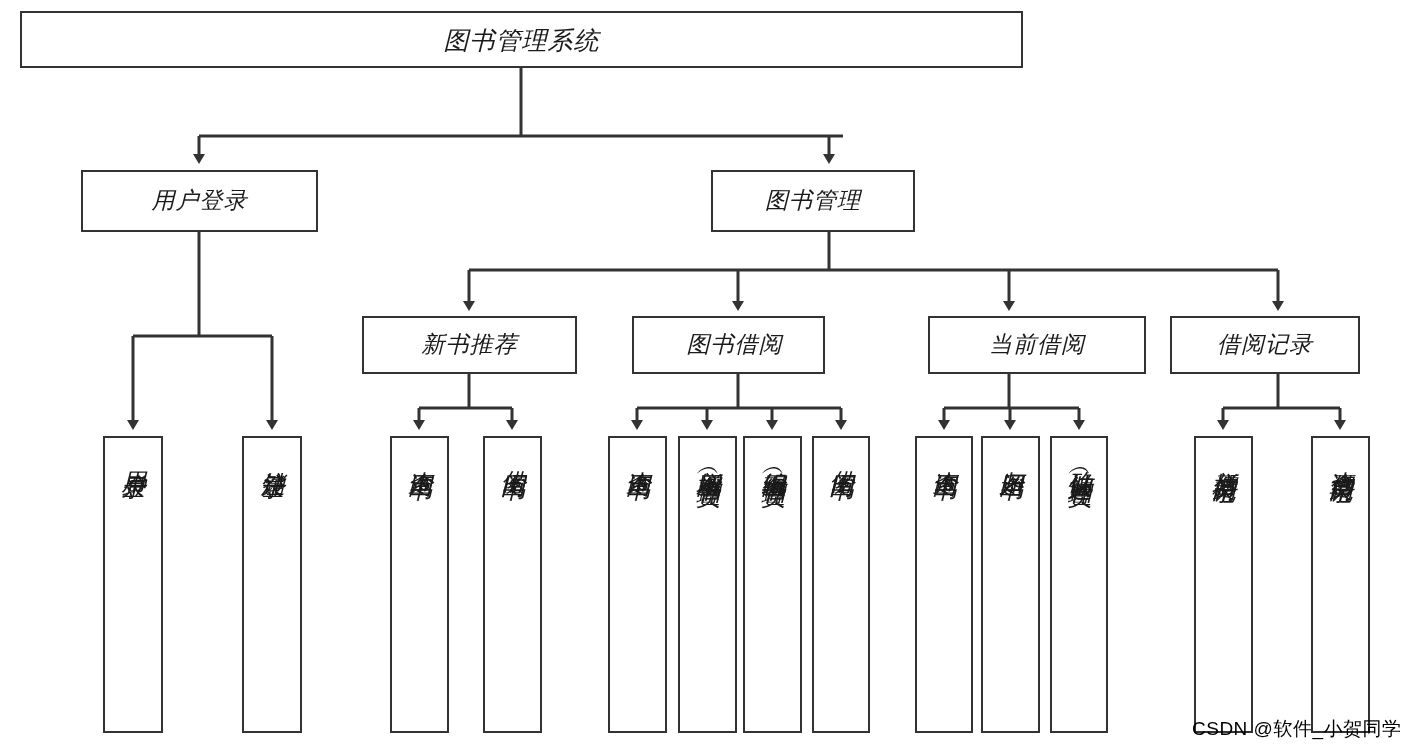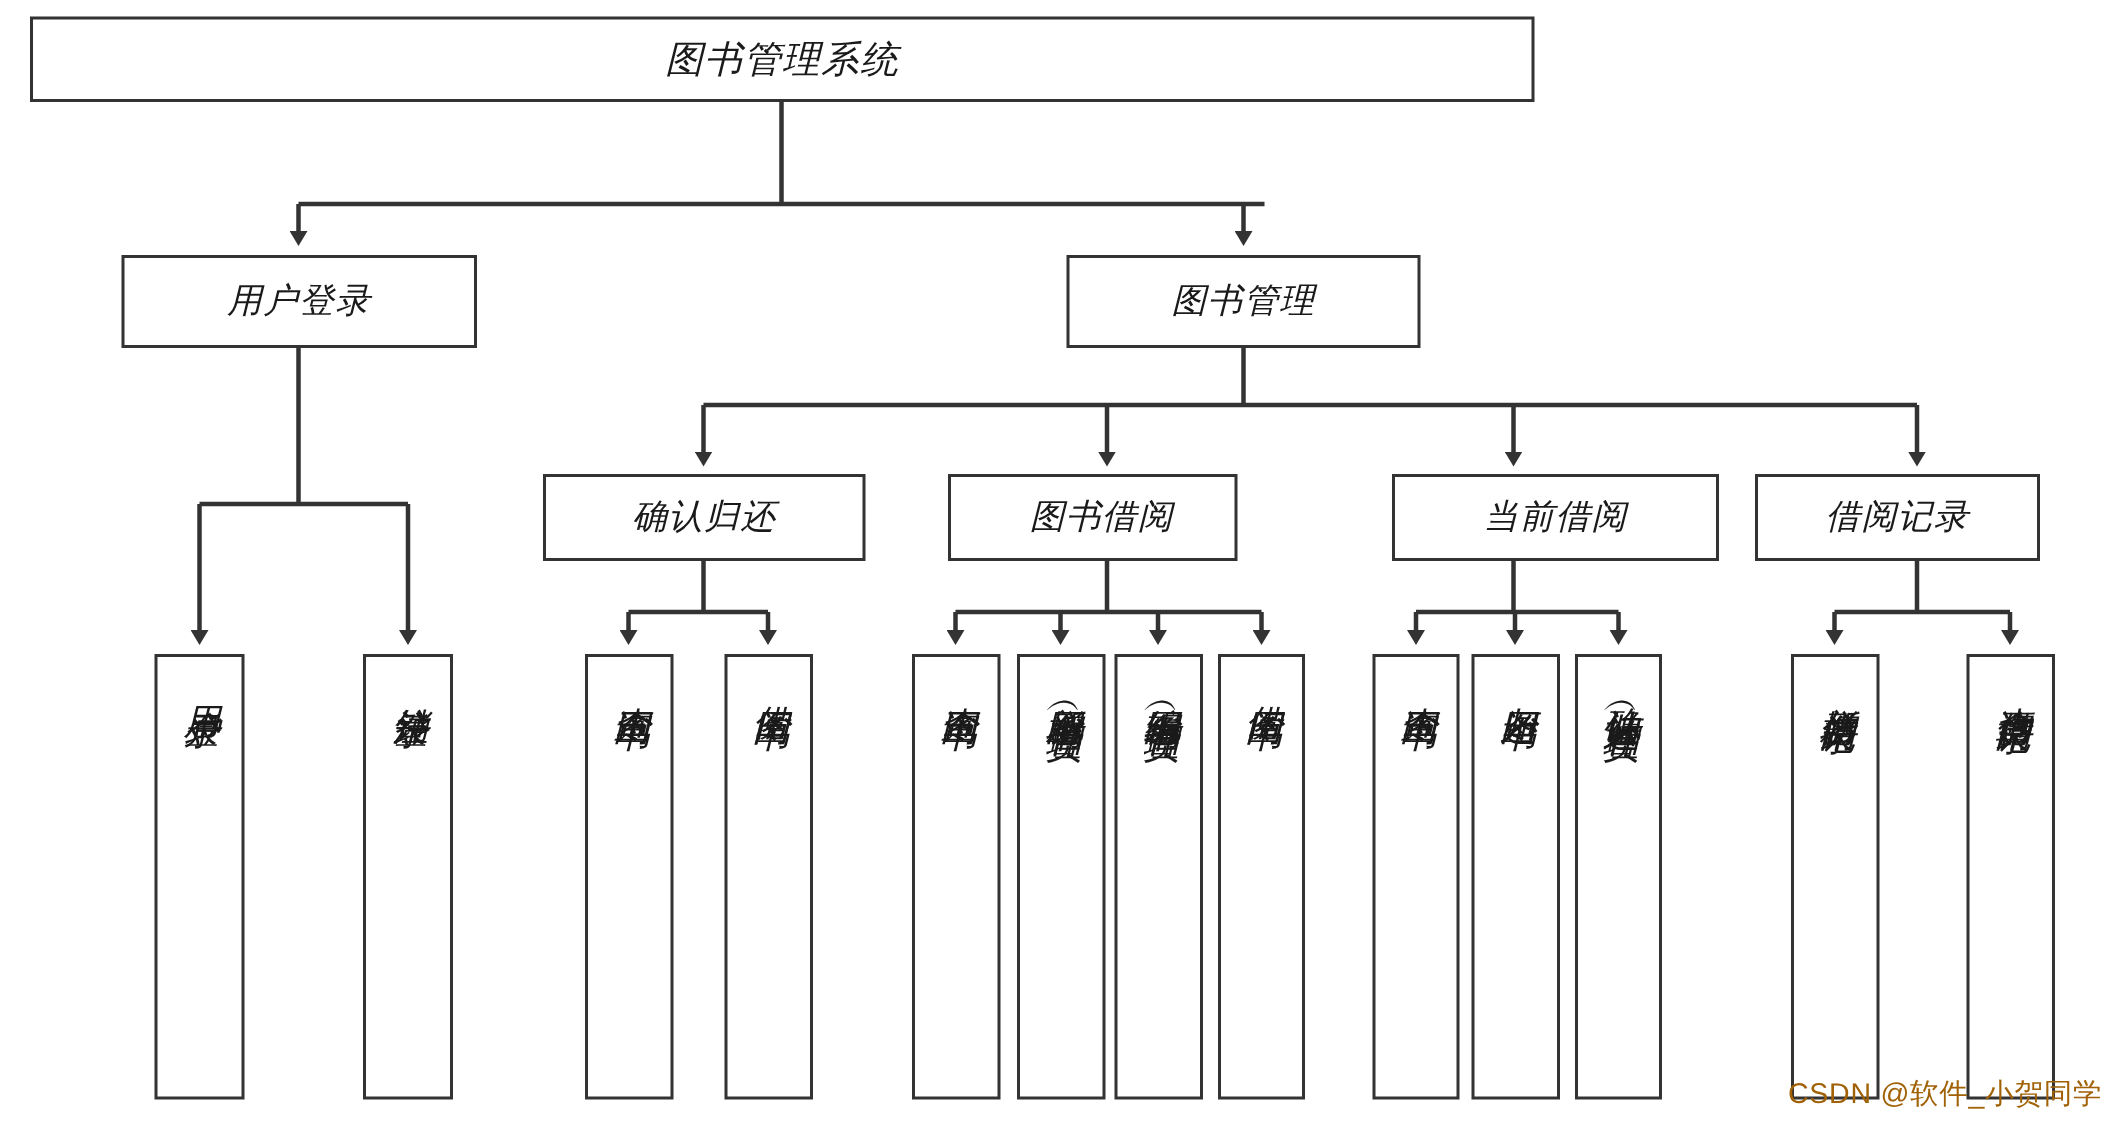--- a/index.html
+++ b/index.html
@@ -56,21 +56,21 @@
     line-height: 1.12;
     letter-spacing: 2px;
     color: #1a1a1a;
     white-space: nowrap;
   }
   #node-root {
     font-size: 25px;
   }
   .watermark {
     position: absolute;
-    color: #a16207;
+    color: #000000;
     font-size: 19px;
     white-space: nowrap;
     z-index: 5;
     letter-spacing: 0.5px;
   }
 </style>
 </head>
 <body>
 
 <div id="diagram-root">
@@ -125,26 +125,26 @@
     </g>
   </svg>
 
   <div class="node horiz" id="node-root" style="left:20px; top:11px; width:1003px; height:57px;">
     <span>图书管理系统</span>
   </div>
 
   <div class="node horiz" style="left:81px; top:170px; width:237px; height:62px;">
     <span>用户登录</span>
   </div>
-  <div class="node horiz" style="left:711px; top:170px; width:236px; height:62px;">
+  <div class="node horiz" style="left:711px; top:170px; width:204px; height:62px;">
     <span>图书管理</span>
   </div>
 
   <div class="node horiz" style="left:362px; top:316px; width:215px; height:58px;">
-    <span>确认归还</span>
+    <span>新书推荐</span>
   </div>
   <div class="node horiz" style="left:632px; top:316px; width:193px; height:58px;padding-left:12px;">
     <span>图书借阅</span>
   </div>
   <div class="node horiz" style="left:900px; top:316px; width:218px; height:58px;margin-left:28px;">
     <span>当前借阅</span>
   </div>
   <div class="node horiz" style="left:1170px; top:316px; width:190px; height:58px;">
     <span>借阅记录</span>
   </div>

